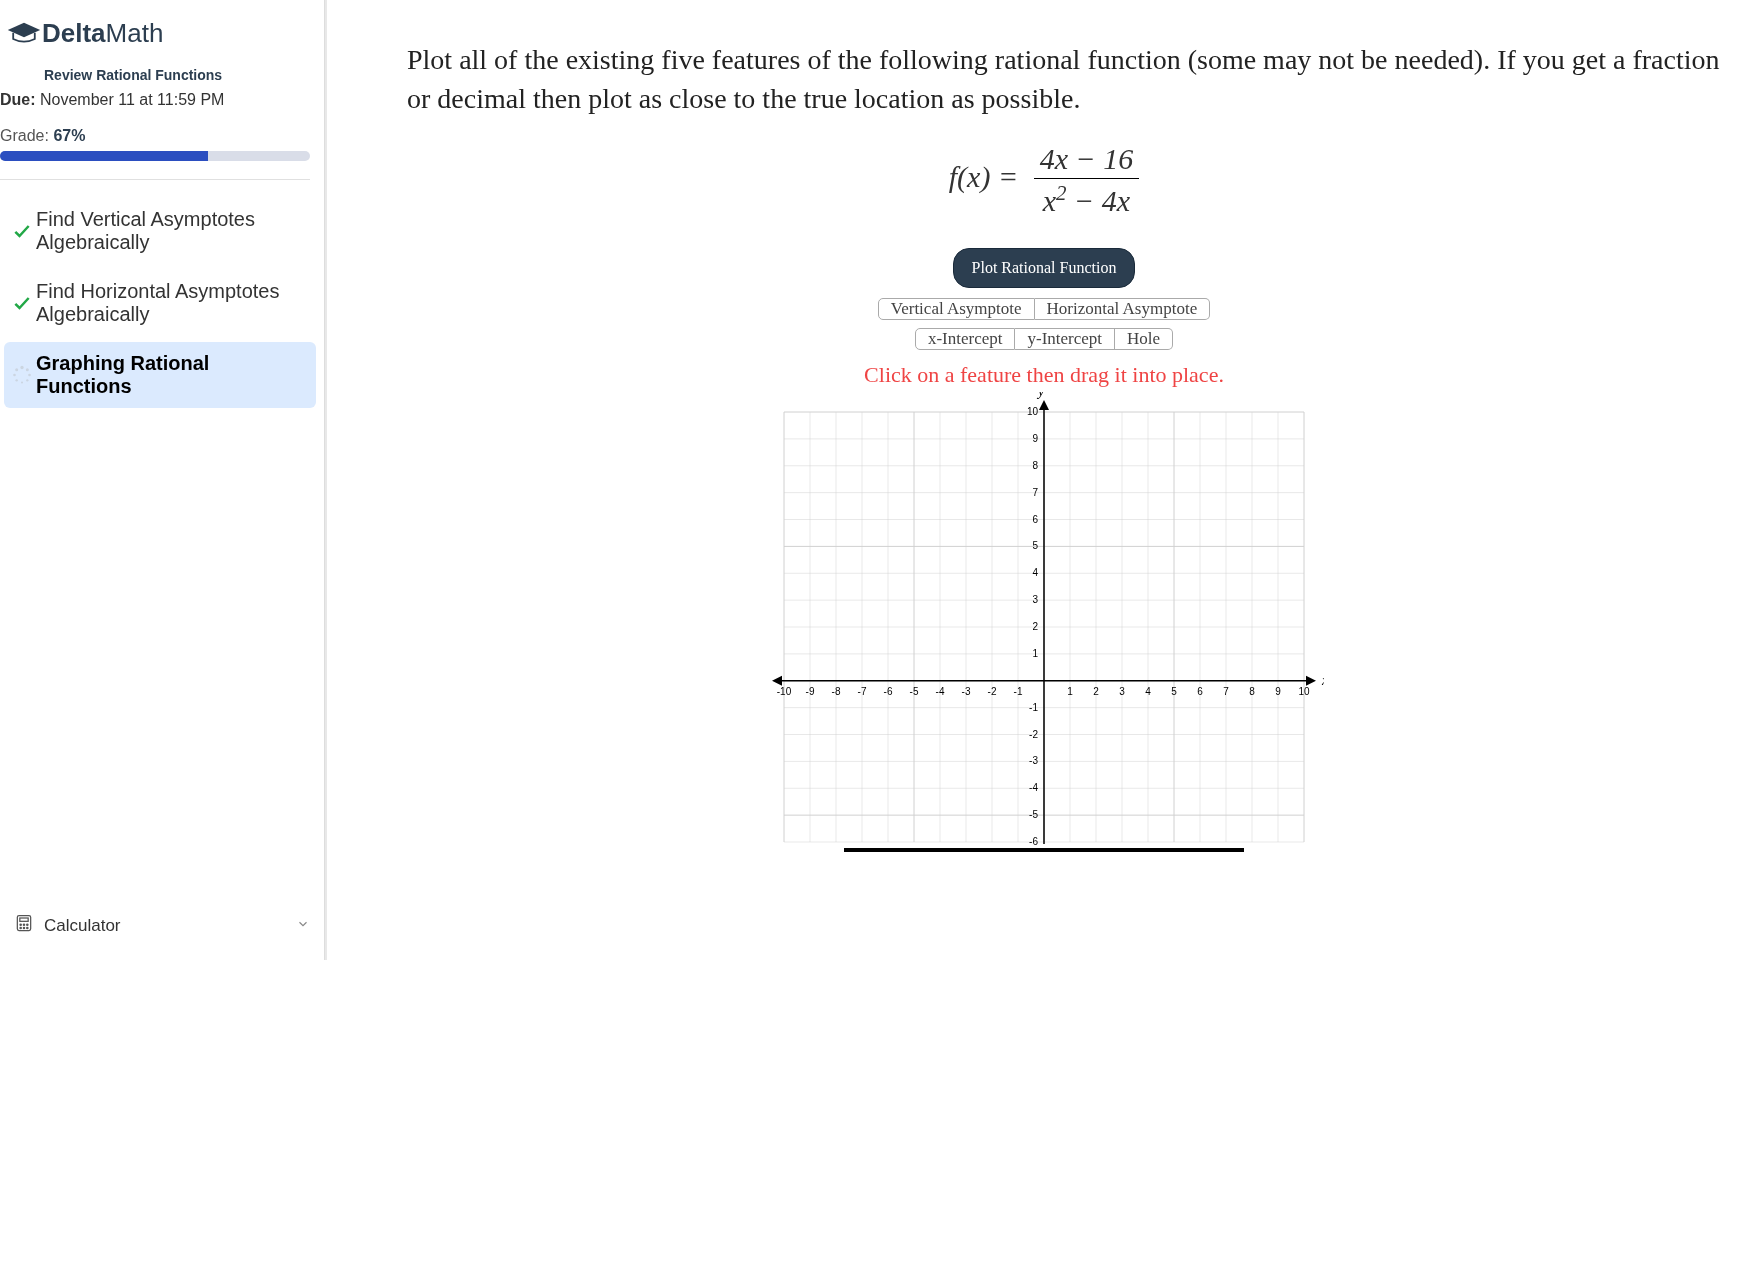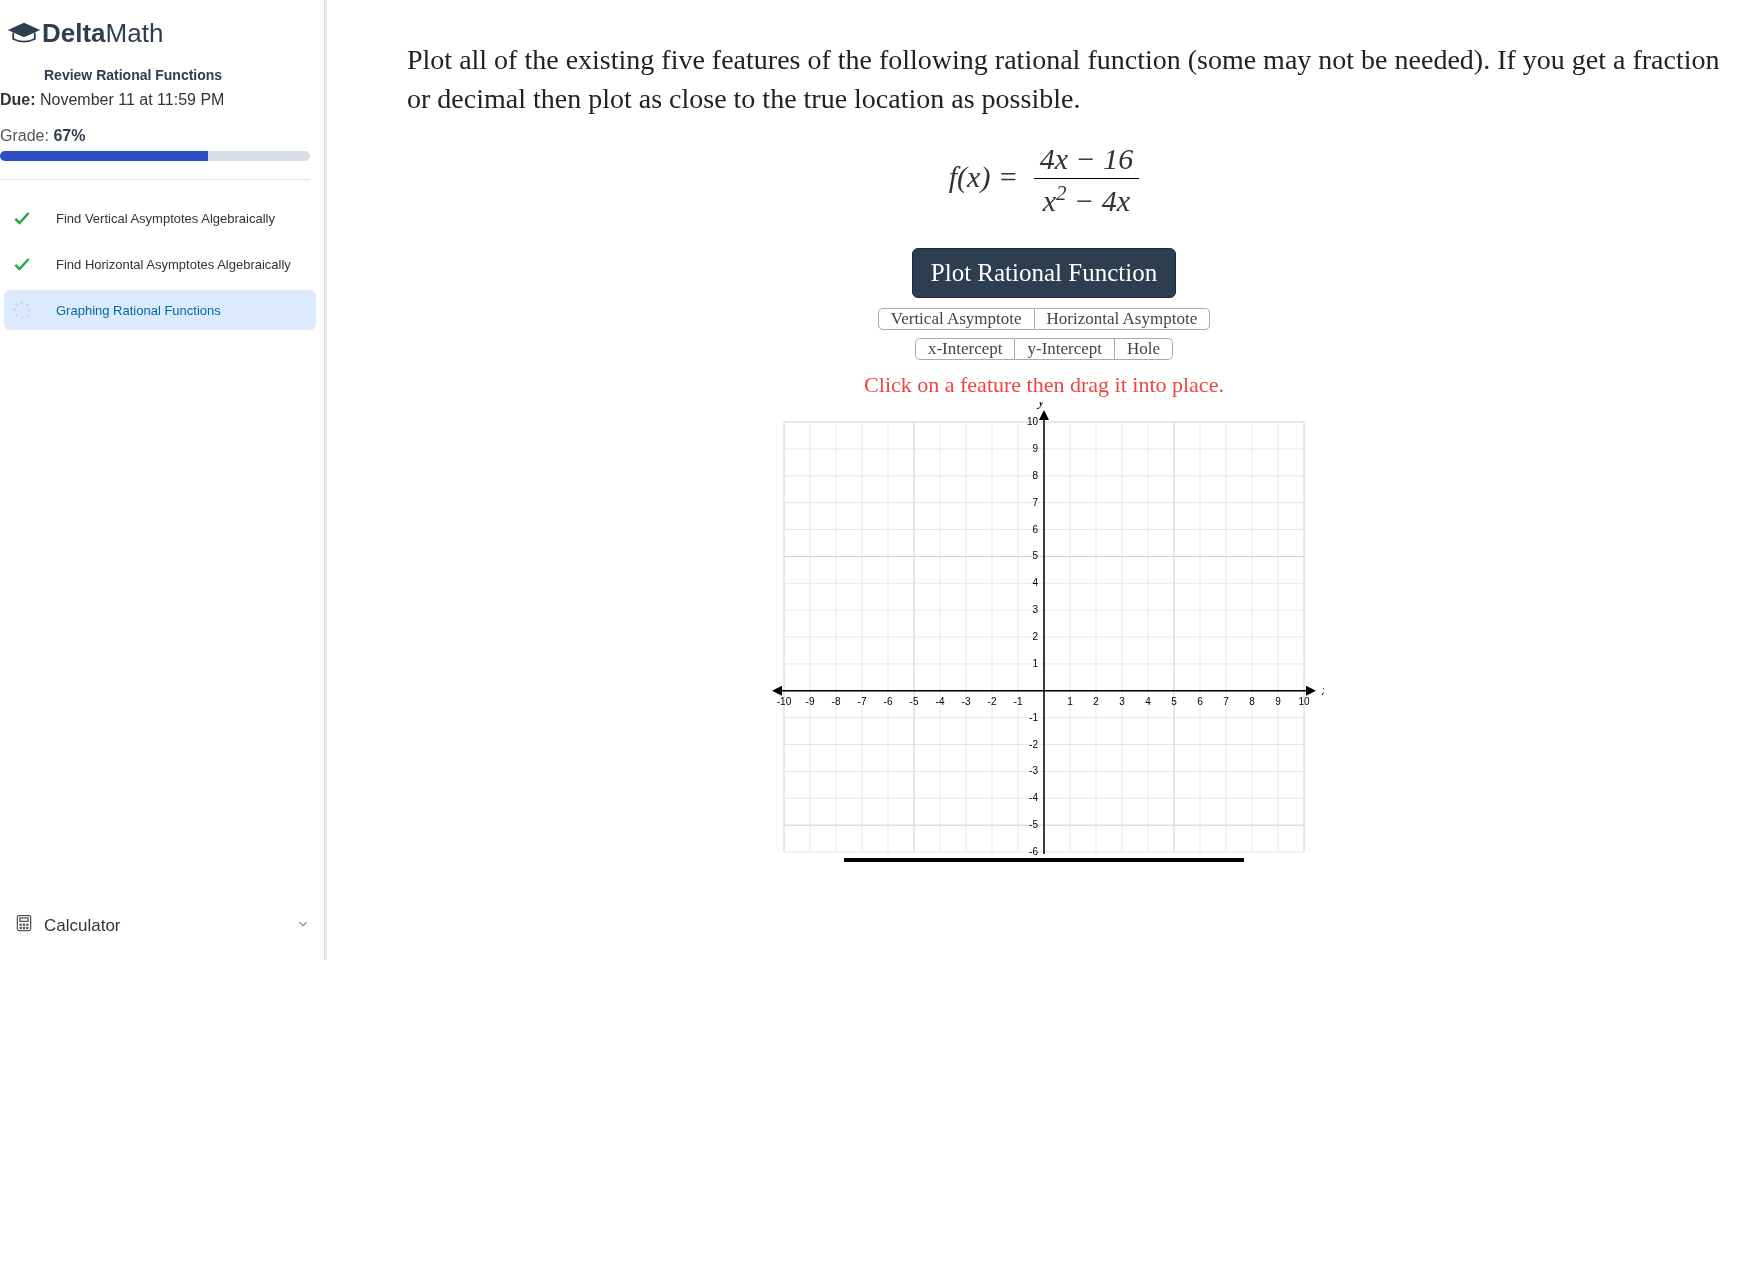--- a/index.html
+++ b/index.html
@@ -14,38 +14,38 @@
 .assignment-title { font-size: 14px; font-weight: 700; color: #2c3e50; margin-bottom: 8px; padding-left: 44px; }
 .due { font-size: 16px; color: #333; margin-bottom: 18px; }
 .due .label { font-weight: 700; }
 .grade-row { font-size: 16px; margin-bottom: 6px; }
 .grade-row .label { color: #555; }
 .grade-row .val { font-weight: 700; color: #2c3e50; }
 .progress { width: 100%; height: 10px; background: #d9dde8; border-radius: 5px; overflow: hidden; margin-bottom: 18px; }
 .progress-fill { height: 100%; background: #2b4ec0; width: 67%; }
 .hr { border: none; border-top: 1px solid #e0e0e0; margin: 0 0 18px 0; }
 .task-list { padding: 0 8px 0 4px; }
-.task { display: flex; align-items: center; gap: 24px; padding: 10px 8px; border-radius: 6px; font-size: 13px; color: #333; cursor: pointer; margin-bottom: 6px; }
-.task.active { background: #dbeafe; font-weight: 400; color: #0369a1; align-items: center; }
+.task { display: flex; align-items: center; gap: 4px; padding: 10px 8px; border-radius: 6px; font-size: 20px; color: #333; cursor: pointer; margin-bottom: 6px; }
+.task.active { background: #dbeafe; font-weight: 700; color: #000000; align-items: center; }
 .check { width: 20px; height: 20px; flex-shrink: 0; }
 .check svg { stroke: #22a847; stroke-width: 3; fill: none; }
 .spinner { width: 20px; height: 20px; flex-shrink: 0; }
 .sidebar-bottom { margin-top: auto; padding: 0 14px; }
 .bottom-row { display: flex; align-items: center; gap: 10px; padding: 12px 0; font-size: 17px; color: #333; cursor: pointer; }
 .bottom-row .chev { margin-left: auto; color: #888; }
 .user-row { display: flex; align-items: center; gap: 10px; padding: 12px 0; font-size: 17px; }
 .user-row .logout { color: #2563eb; margin-left: 6px; cursor: pointer; }
 .main { flex: 1; padding: 0 40px; position: relative; border-left: 2px solid #e8e8e8; }
 .instruction { font-family: Georgia, 'Times New Roman', serif; font-size: 28px; line-height: 1.4; color: #222; margin-top: 40px; margin-bottom: 24px; margin-left: 40px; }
 .equation { text-align: center; font-family: Georgia, 'Times New Roman', serif; font-size: 30px; font-style: italic; margin: 20px 0 30px; }
 .frac { display: inline-block; text-align: center; vertical-align: middle; margin-left: 8px; }
 .frac .num { display: block; border-bottom: 1.5px solid #000; padding: 0 6px 2px; }
 .frac .den { display: block; padding: 2px 6px 0; }
 .toolbar-area { text-align: center; }
-.plot-btn { display: inline-block; background: #2c3e50; color: #fff; font-family: Georgia, serif; font-size: 25px; padding: 10px 18px; border-radius: 6px; border: 1px solid #1a2a3a; cursor: pointer; margin-bottom: 10px; }
+.plot-btn { display: inline-block; background: #2c3e50; color: #fff; font-family: Georgia, serif; font-size: 16px; padding: 10px 18px; border-radius: 16px; border: 1px solid #1a2a3a; cursor: pointer; margin-bottom: 10px; }
 .tool-row { display: flex; justify-content: center; gap: 0; margin-bottom: 8px; }
 .tool-btn { font-family: Georgia, serif; font-size: 17px; padding: 0 12px; background: #fff; border: 1px solid #aaa; color: #444; cursor: pointer; }
 .tool-btn + .tool-btn { border-left: none; }
 .tool-row .tool-btn:first-child { border-radius: 5px 0 0 5px; }
 .tool-row .tool-btn:last-child { border-radius: 0 5px 5px 0; }
 .hint { font-family: Georgia, serif; font-size: 22px; color: #ef4444; text-align: center; margin: 12px 0 4px; }
 .graph-wrap { display: flex; justify-content: center; }
 .graph { position: relative; }
 </style>
 </head>

